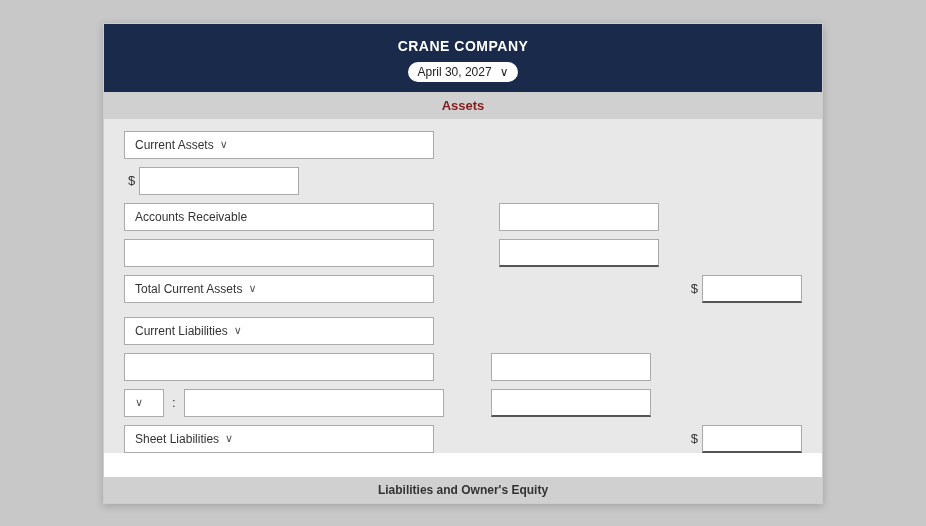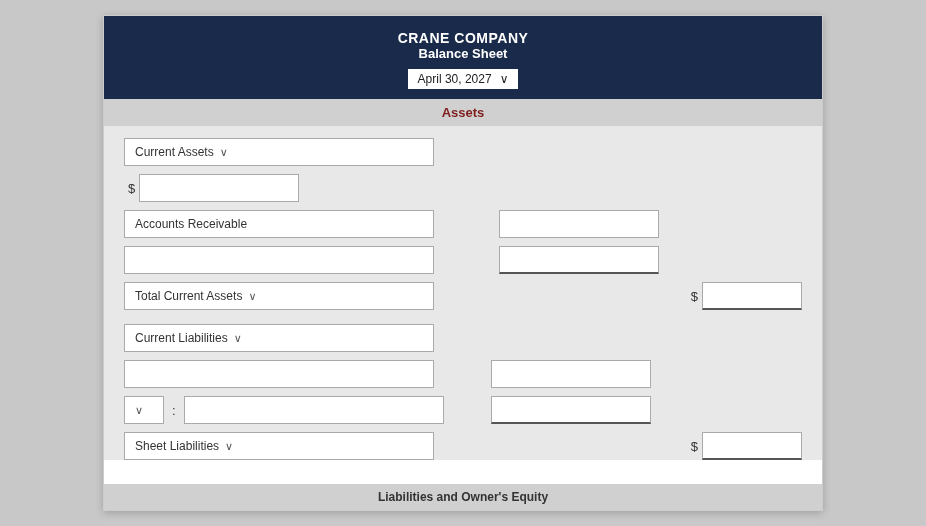--- a/index.html
+++ b/index.html
@@ -40,21 +40,21 @@
       align-items: center;
       margin-top: 8px;
     }
     .date-select {
       background: #fff;
       color: #222;
       border: none;
       padding: 3px 10px;
       font-size: 12px;
       cursor: pointer;
-      border-radius: 0;
+      border-radius: 10px;
       display: flex;
       align-items: center;
       gap: 8px;
     }
     .assets-header {
       background: #d0d0d0;
       text-align: center;
       font-weight: bold;
       font-size: 13px;
       padding: 6px 0;
@@ -141,21 +141,20 @@
       margin: 0 4px;
     }
   </style>
 </head>
 <body>
 
 <div class="main-container">
 
   <div class="header">
     <div class="company-name">CRANE COMPANY</div>
-    <div class="sheet-title">Balance Sheet</div>
     <div class="date-row">
       <div class="date-select">
         <span>April 30, 2027</span>
         <span>∨</span>
       </div>
     </div>
   </div>
 
   <div class="assets-header">
     <span>Assets</span>

